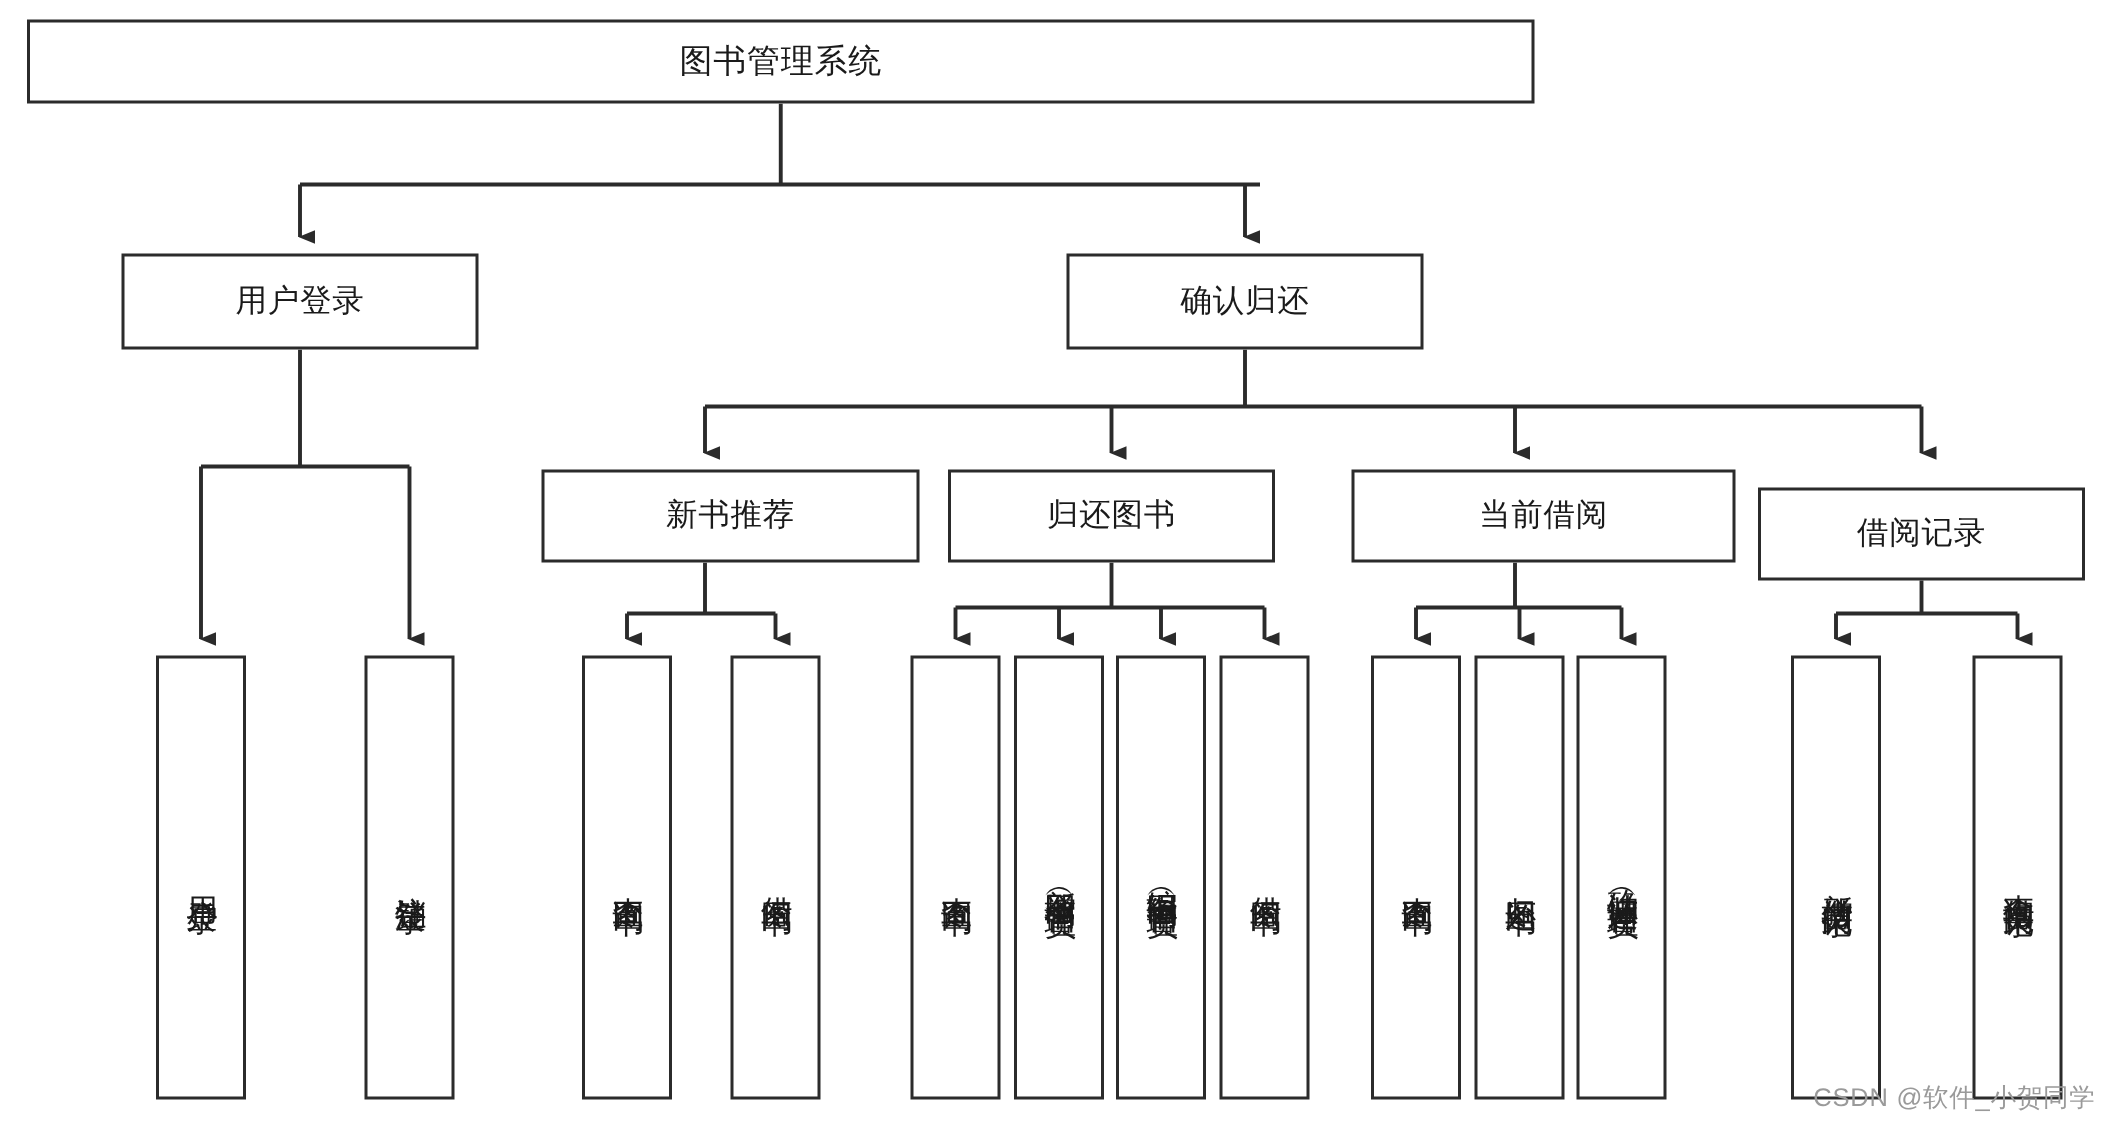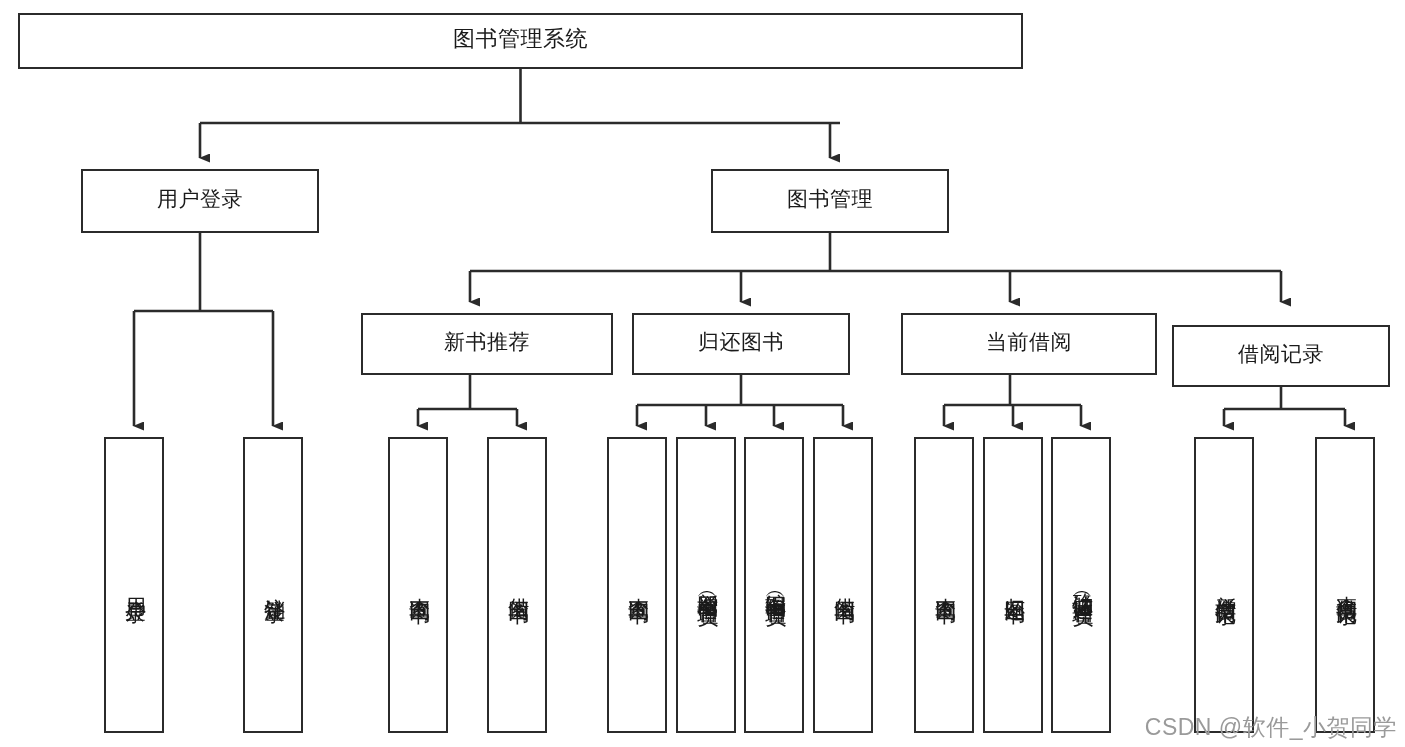--- a/index.html
+++ b/index.html
@@ -36,21 +36,20 @@
     align-items: center;
     justify-content: center;
     color: #1a1a1a;
   }
   .node-label {
     display: block;
     text-align: left;
     line-height: 1.18;
     white-space: nowrap;
     letter-spacing: 0.5px;
-    font-family: Liberation Mono, monospace;
   }
   .node.horizontal .node-label {
     font-size: 21px;
   }
   .node.root .node-label {
     font-size: 22px;
   }
   .node.vertical {
     align-items: center;
     justify-content: center;
@@ -62,21 +61,21 @@
     font-size: 21px;
     line-height: 1.12;
     letter-spacing: 2px;
     white-space: nowrap;
     max-height: 285px;
   }
   .watermark {
     position: absolute;
     right: 8px;
     bottom: 4px;
-    font-size: 23px;
+    font-size: 17px;
     color: #9a9a9a;
     letter-spacing: 0.5px;
     white-space: nowrap;
   }
 </style>
 </head>
 <body>
 
 <div id="diagram-root">
 
@@ -133,21 +132,21 @@
   </svg>
 
   <div class="node root horizontal" id="node-root" style="left: 18px; top: 13px; width: 1005px; height: 56px;">
     <span class="node-label">图书管理系统</span>
   </div>
 
   <div class="node horizontal" id="node-l2-0" style="left: 81px; top: 169px; width: 238px; height: 64px;">
     <span class="node-label">用户登录</span>
   </div>
   <div class="node horizontal" id="node-l2-1" style="left: 711px; top: 169px; width: 238px; height: 64px;">
-    <span class="node-label">图书管理</span>
+    <span class="node-label">确认归还</span>
   </div>
 
   <div class="node horizontal" id="node-l3-0" style="left: 361px; top: 313px; width: 252px; height: 62px;">
     <span class="node-label">新书推荐</span>
   </div>
   <div class="node horizontal" id="node-l3-1" style="left: 632px; top: 313px; width: 218px; height: 62px;">
     <span class="node-label">归还图书</span>
   </div>
   <div class="node horizontal" id="node-l3-2" style="left: 901px; top: 313px; width: 256px; height: 62px;">
     <span class="node-label">当前借阅</span>

